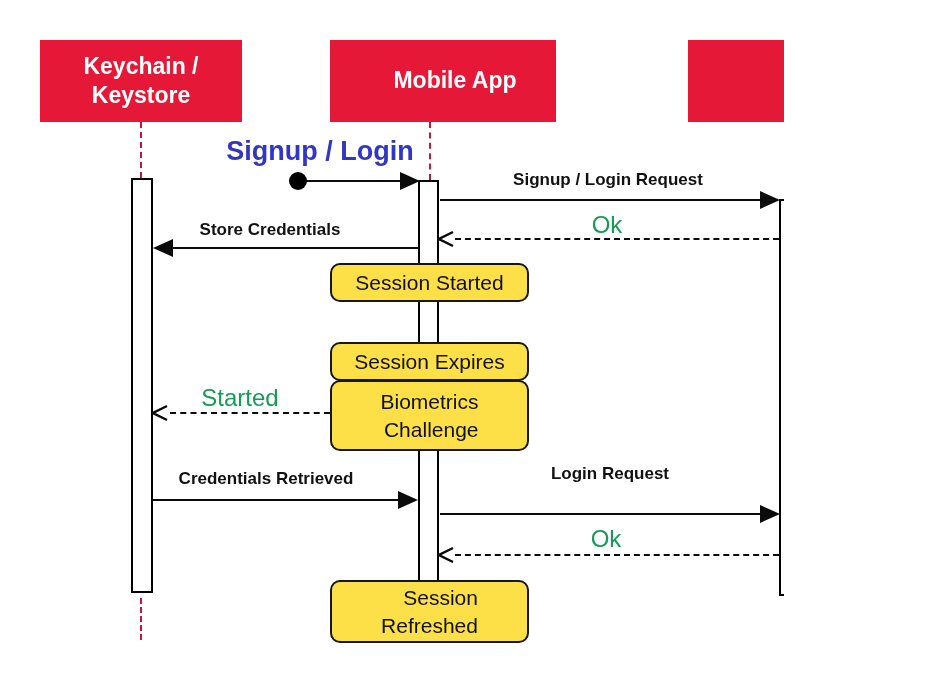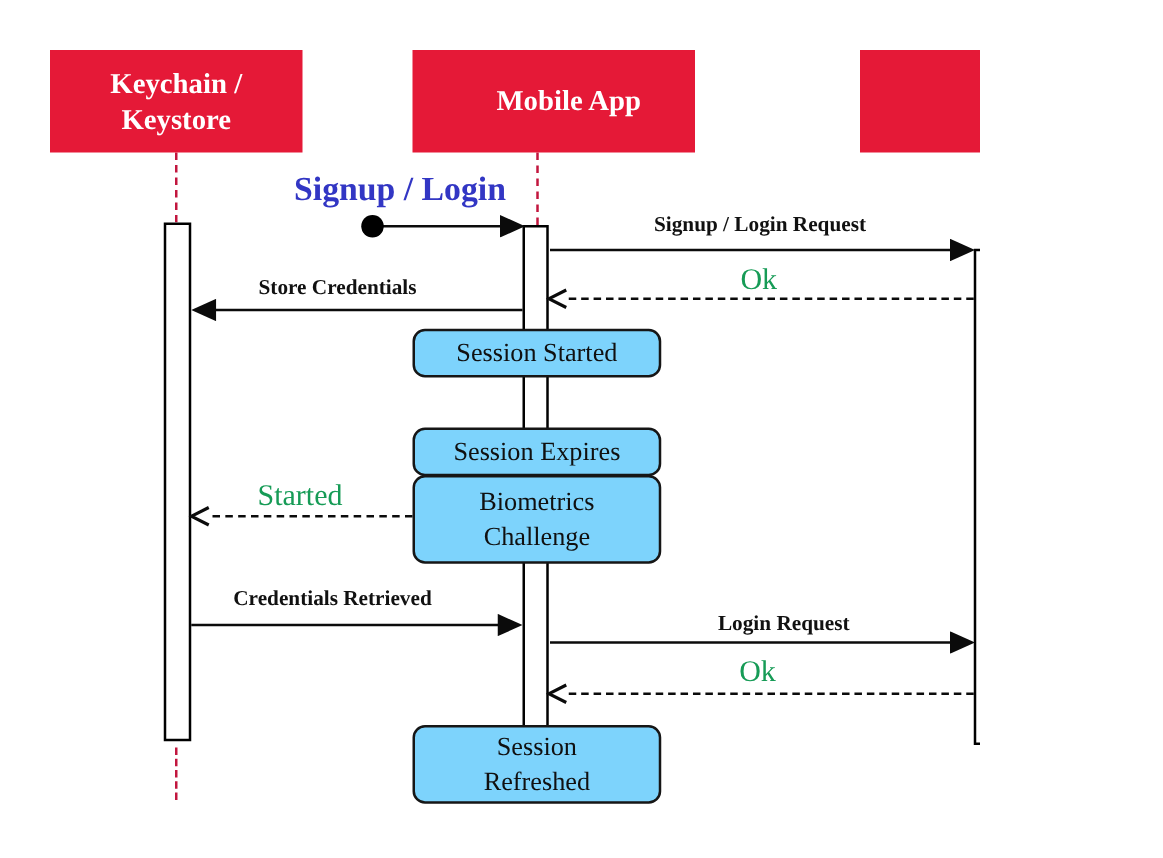--- a/index.html
+++ b/index.html
@@ -1,18 +1,18 @@
 <!DOCTYPE html>
 <html><head>
 <meta charset="utf-8">
 <style>
   html,body { margin:0; padding:0; background:#ffffff; }
   .canvas {
     position:relative; width:784px; height:686px; background:#fff;
-    font-family:Liberation Serif, serif; overflow:hidden;
+    font-family:Liberation Sans, sans-serif; overflow:hidden;
   }
   
   .actor {
     position:absolute; width:202px; height:82px;
     background:#E51937; color:#fff; font-weight:bold; font-size:23px;
     display:flex; align-items:center; justify-content:center; text-align:center;
     line-height:1.28; white-space:pre-line; z-index:3;
   }
   .actor-keychain { left:40px;  top:40px; }
   .actor-mobile   { left:330px; top:40px;padding-left:24px; }
@@ -69,28 +69,28 @@
   .msg-label {
     position:absolute; transform:translateX(-50%); font-weight:bold; font-size:17px;
     color:#111; white-space:nowrap; z-index:7;
   }
   .msg-label.green { color:#169B56; font-weight:normal; font-size:24px; }
   .lbl-m1 { left:608px; top:170px; }
   .lbl-m2 { left:607px; top:211px; }
   .lbl-m3 { left:270px; top:220px; }
   .lbl-m4 { left:240px; top:384px; }
   .lbl-m5 { left:266px; top:469px; }
-  .lbl-m6 { left:610px; top:489px;margin-left:17px; }
+  .lbl-m6 { left:610px; top:464px; }
   .lbl-m7 { left:606px; top:525px; }
 
   
   .note {
     position:absolute; left:330px; width:199px; box-sizing:border-box;
-    background:#7dd3fc; border:2.5px solid #161616; border-radius:10px;
-    display:flex; align-items:center; justify-content:center; text-align:center;
+    background:#fde047; border:2.5px solid #161616; border-radius:10px;
+    display:flex; align-items:center; justify-content:center; text-align:right;
     font-size:21px; color:#101010; white-space:pre-line; line-height:1.3; z-index:6;
   }
   .note-started   { top:263px; height:39px; }
   .note-expires   { top:322px; height:39px;margin-top:20px; }
   .note-biometrics{ top:380px; height:71px; }
   .note-refreshed { top:580px; height:63px; }
 </style>
 </head>
 <body>
 

